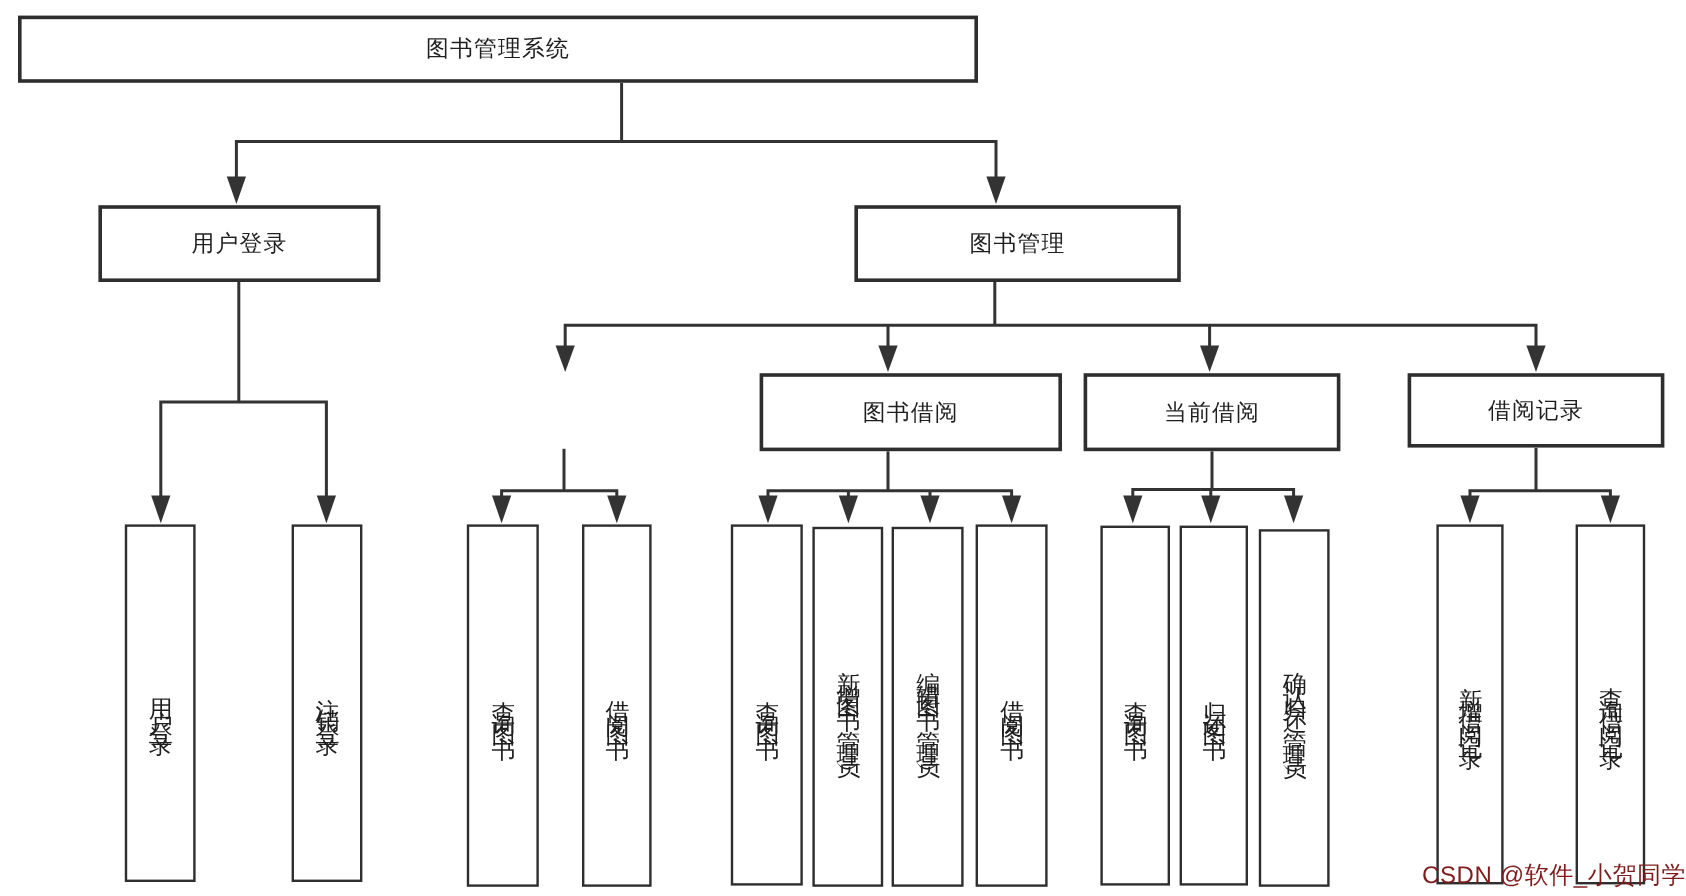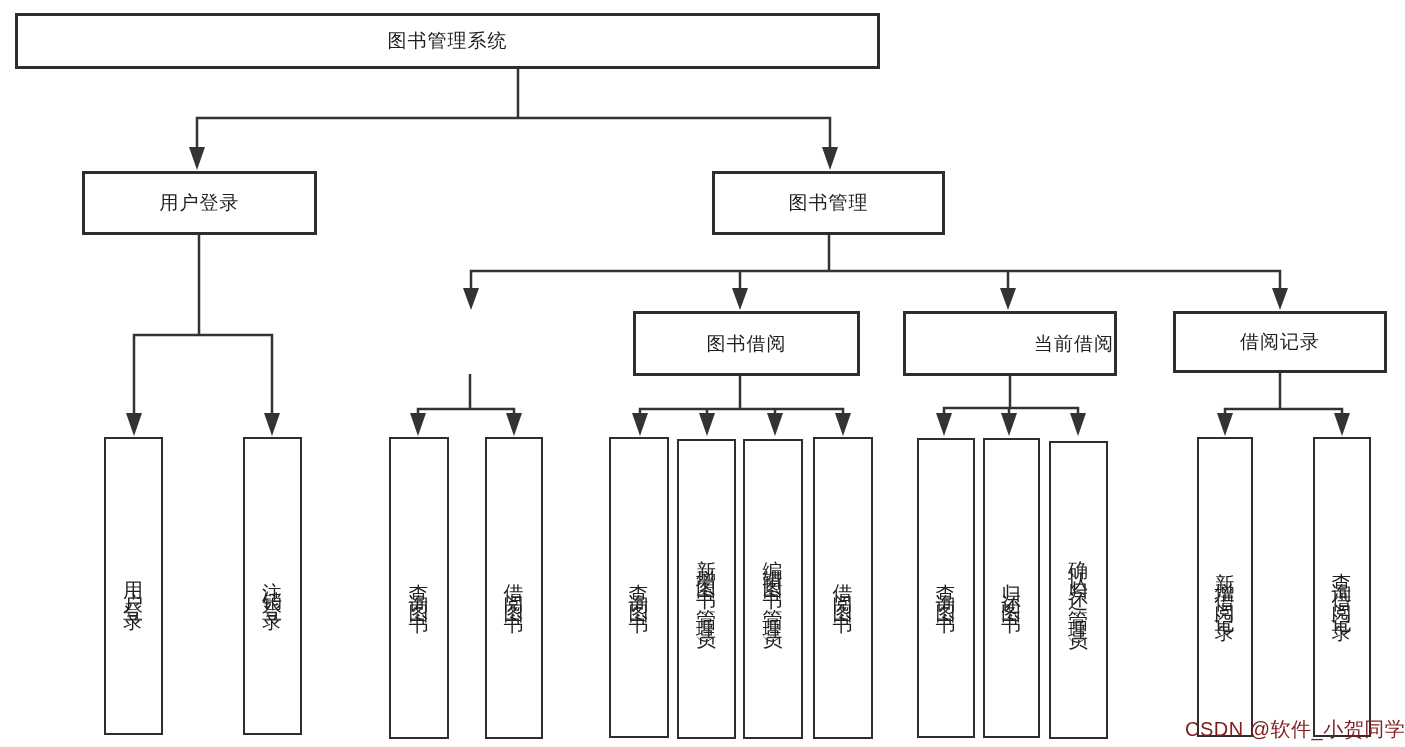--- a/index.html
+++ b/index.html
@@ -96,35 +96,35 @@
 
       <polygon points="936,413 952,413 944,436"></polygon>
       <polygon points="1001,413 1017,413 1009,436"></polygon>
       <polygon points="1070,413 1086,413 1078,436"></polygon>
 
       <polygon points="1217,413 1233,413 1225,436"></polygon>
       <polygon points="1334,413 1350,413 1342,436"></polygon>
     </g>
   </svg>
 
-  <div class="box h-box" style="left:15px;top:13px;width:865px;height:56px;">
+  <div class="box h-box" style="left:15px;top:13px;width:800px;height:56px;">
     <span>图书管理系统</span>
   </div>
 
   <div class="box h-box" style="left:82px;top:171px;width:235px;height:64px;">
     <span>用户登录</span>
   </div>
-  <div class="box h-box" style="left:712px;top:171px;width:233px;height:64px;">
+  <div class="box h-box" style="left:712px;top:171px;width:272px;height:64px;">
     <span>图书管理</span>
   </div>
 
-  <div class="box h-box" style="left:633px;top:311px;width:227px;height:65px;">
+  <div class="box h-box" style="left:633px;top:311px;width:252px;height:65px;">
     <span>图书借阅</span>
   </div>
-  <div class="box h-box" style="left:903px;top:311px;width:214px;height:65px;justify-content:flex-end;">
+  <div class="box h-box" style="left:903px;top:311px;width:214px;height:65px;">
     <span>当前借阅</span>
   </div>
   <div class="box h-box" style="left:1173px;top:311px;width:214px;height:62px;font-family:Liberation Mono, monospace;">
     <span>借阅记录</span>
   </div>
 
   <div class="box v-box" style="left:104px;top:437px;width:59px;height:298px;">
     <span class="v-text">用户登录</span>
   </div>
   <div class="box v-box" style="left:243px;top:437px;width:59px;height:298px;">

